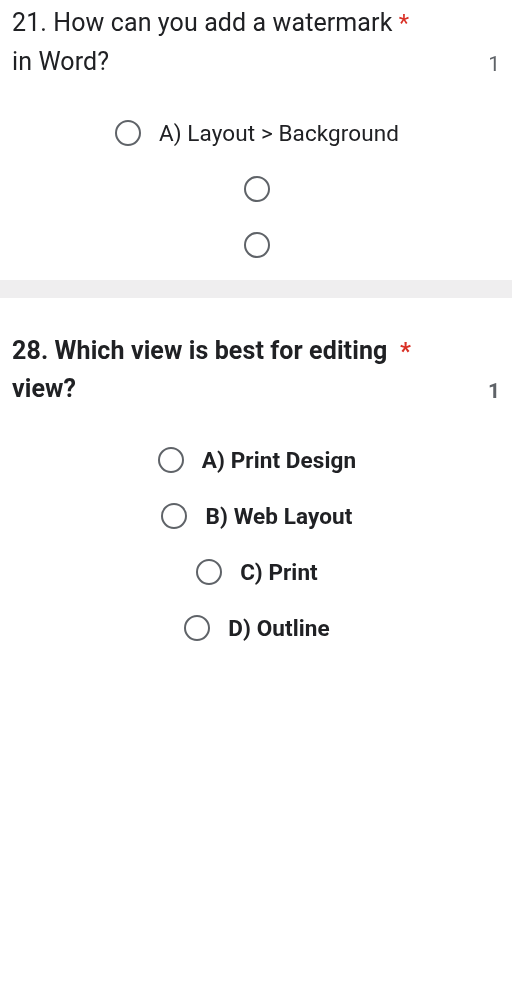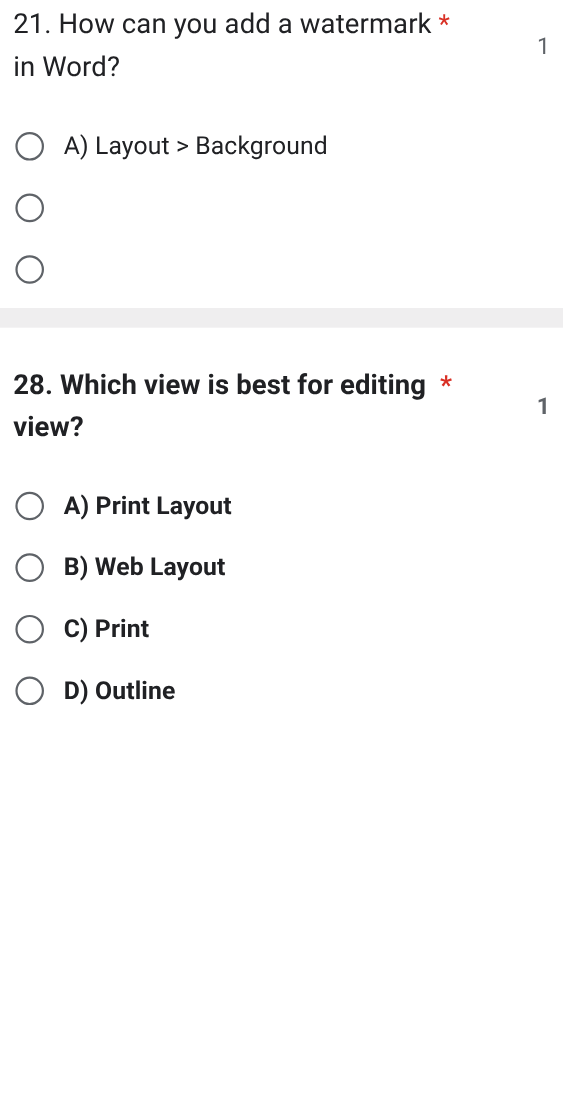--- a/index.html
+++ b/index.html
@@ -8,21 +8,21 @@
       background: #fff;
       width: 512px;
       color: #202124;
     }
     .question-card {
       background: #fff;
       padding: 4px 12px 22px 12px;
     }
     .question-header {
       display: flex;
-      align-items: center;
+      align-items: flex-end;
       margin-bottom: 38px;
     }
     .question-text {
       font-size: 25px;
       line-height: 1.55;
       color: #202124;
       letter-spacing: 0.1px;
       flex: 1;
     }
     .required {
@@ -34,20 +34,21 @@
       font-size: 21px;
       margin-left: 6px;
       line-height: 1.6;
       padding-top: 2px;
     }
     .options {
       display: flex;
       flex-direction: column;
       gap: 30px;
       padding-left: 2px;
+      align-items: center;
     }
     .option {
       display: flex;
       align-items: center;
       gap: 18px;
       cursor: pointer;
     }
     .radio {
       width: 26px;
       height: 26px;
@@ -103,21 +104,21 @@
     <div class="question-text">
       <span>28. Which view is best for editing</span>&nbsp;
       <span class="required">*</span><br>
       <span>view?</span>
     </div>
     <div class="points">1</div>
   </div>
   <div class="options">
     <div class="option">
       <div class="radio"></div>
-      <div class="option-label">A) Print Layout</div>
+      <div class="option-label">A) Print Design</div>
     </div>
     <div class="option">
       <div class="radio"></div>
       <div class="option-label">B) Web Layout</div>
     </div>
     <div class="option">
       <div class="radio"></div>
       <div class="option-label">C) Print</div>
     </div>
     <div class="option">

